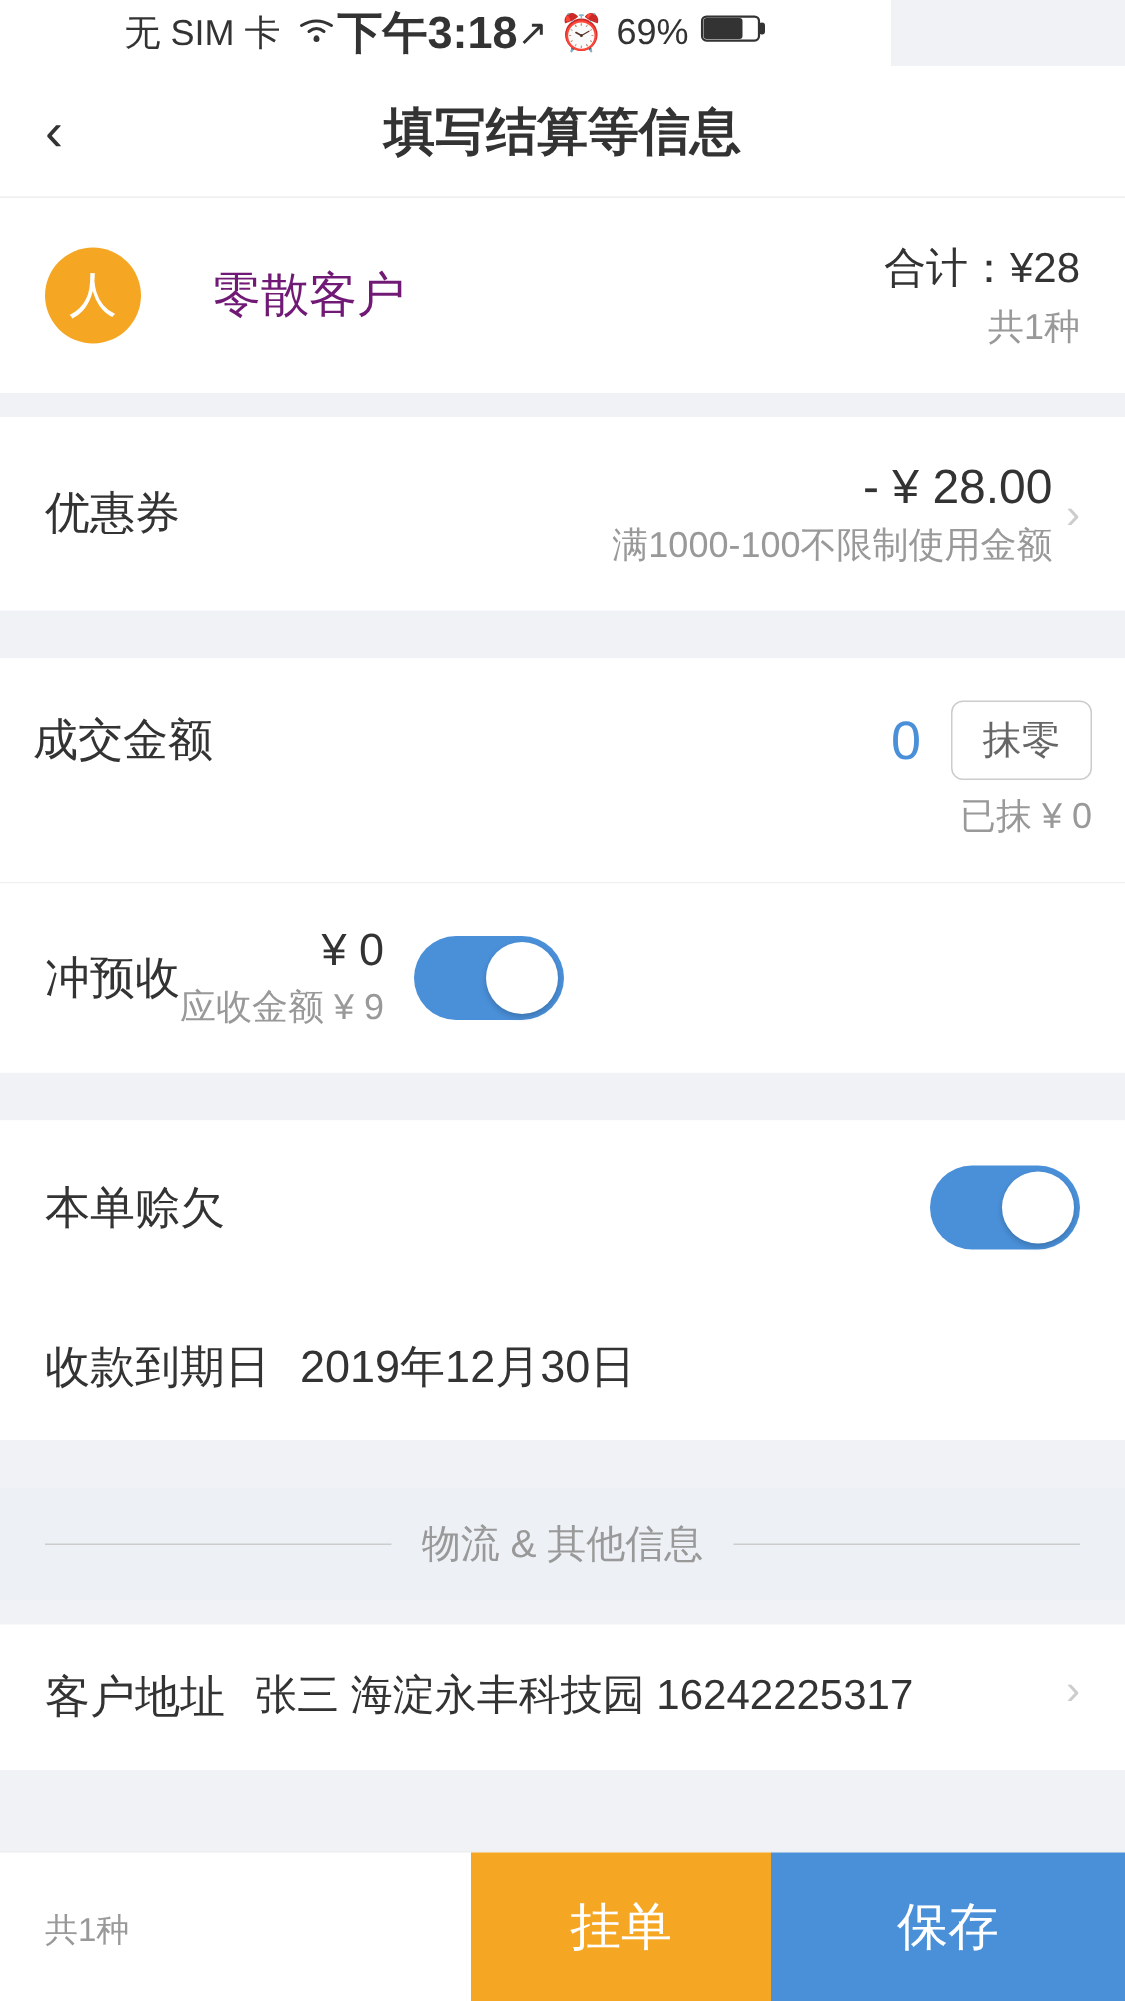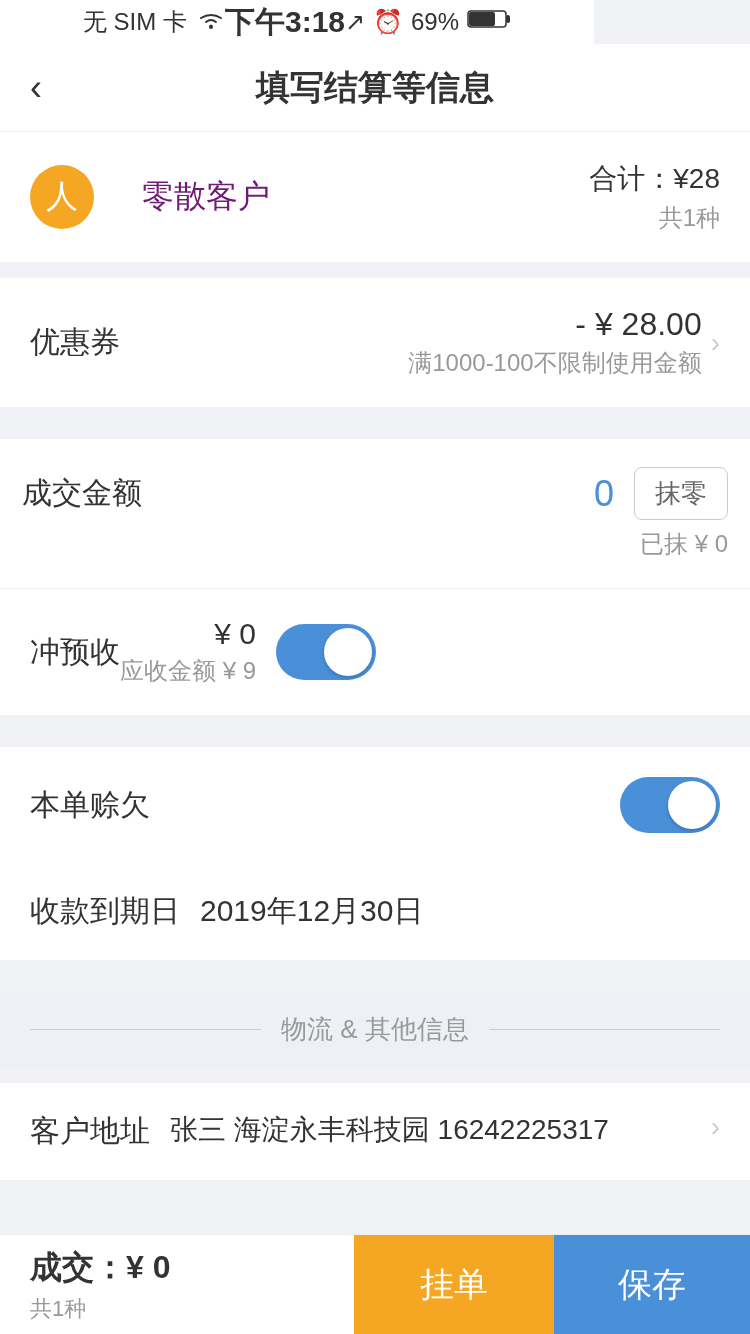--- a/index.html
+++ b/index.html
@@ -243,21 +243,21 @@
       background: #f5a623;
       color: #fff;
       font-size: 34px;
       font-weight: 500;
       display: flex;
       align-items: center;
       justify-content: center;
       cursor: pointer;
     }
     .btn-save {
-      width: 196px;
+      width: 236px;
       background: #4a90d9;
       color: #fff;
       font-size: 34px;
       font-weight: 500;
       display: flex;
       align-items: center;
       justify-content: center;
       cursor: pointer;
     }
 
@@ -386,20 +386,17 @@
       <span class="address-label">客户地址</span>
       <span class="address-value">张三 海淀永丰科技园 16242225317</span>
       <span class="chevron-icon">›</span>
     </div>
   </div>
 
 </div>
 
 <div class="bottom-bar">
   <div class="bottom-info">
-    <div class="bottom-deal">
-      <span>成交：</span><span>¥ 0</span>
-    </div>
     <div class="bottom-count">共1种</div>
   </div>
   <div class="btn-hold">挂单</div>
   <div class="btn-save">保存</div>
 </div>
 
 </body></html>

